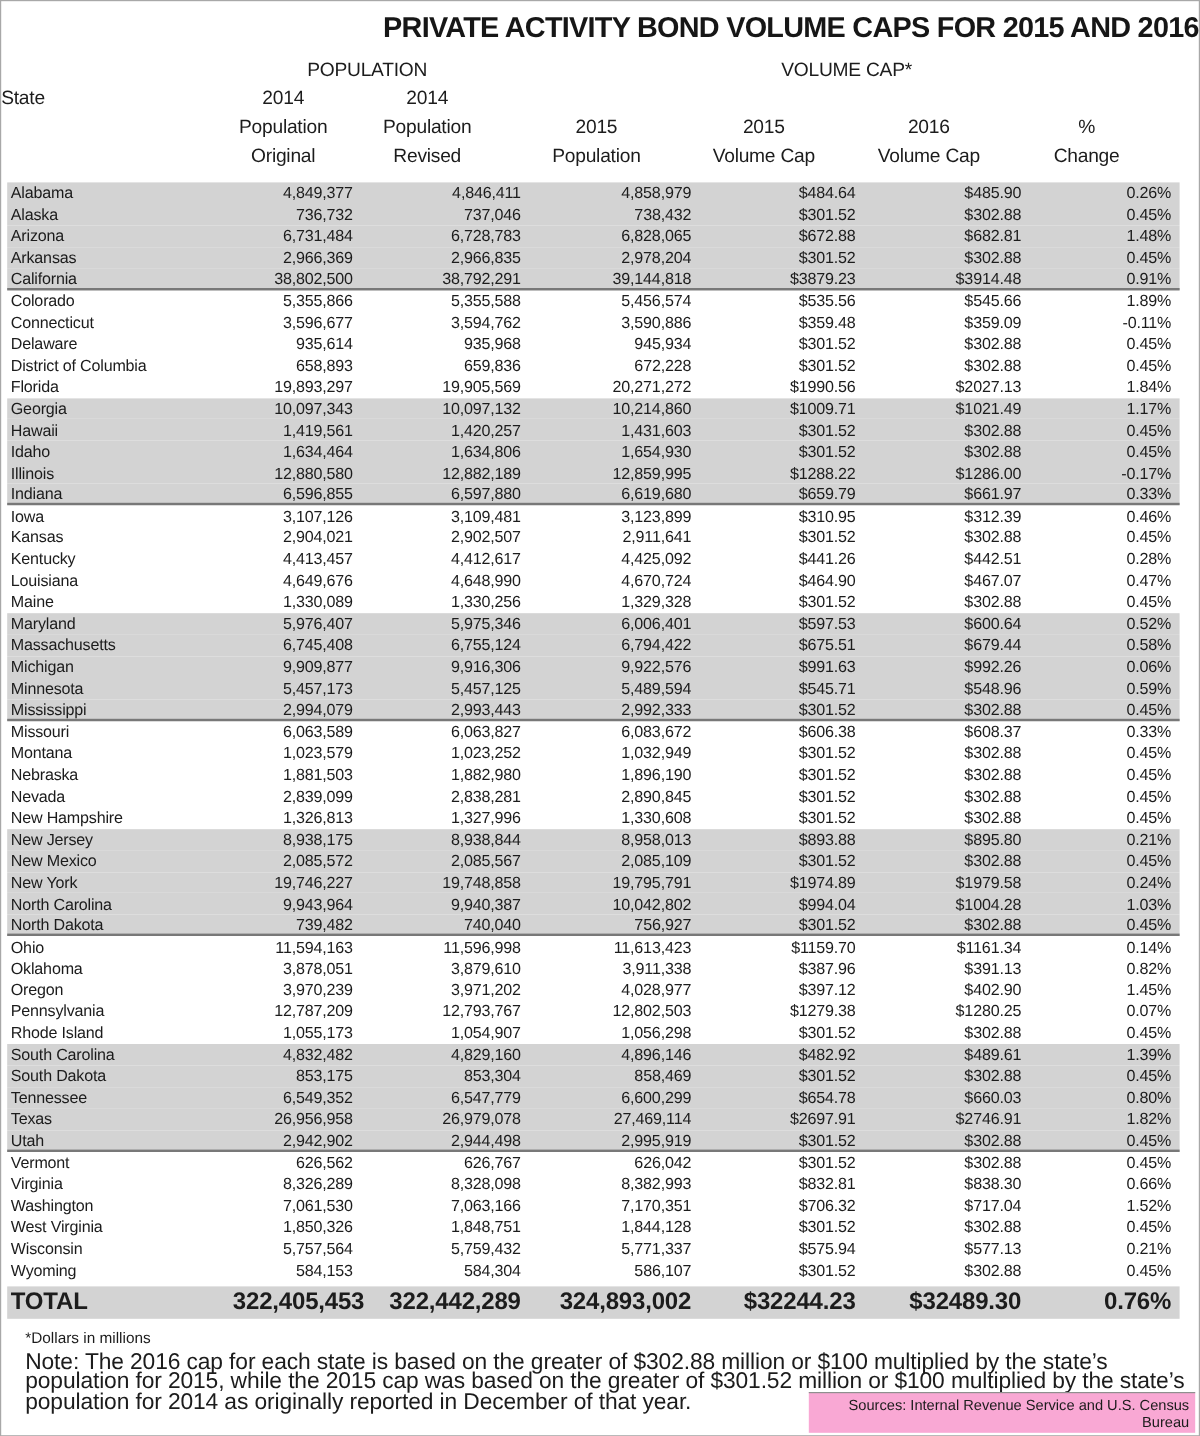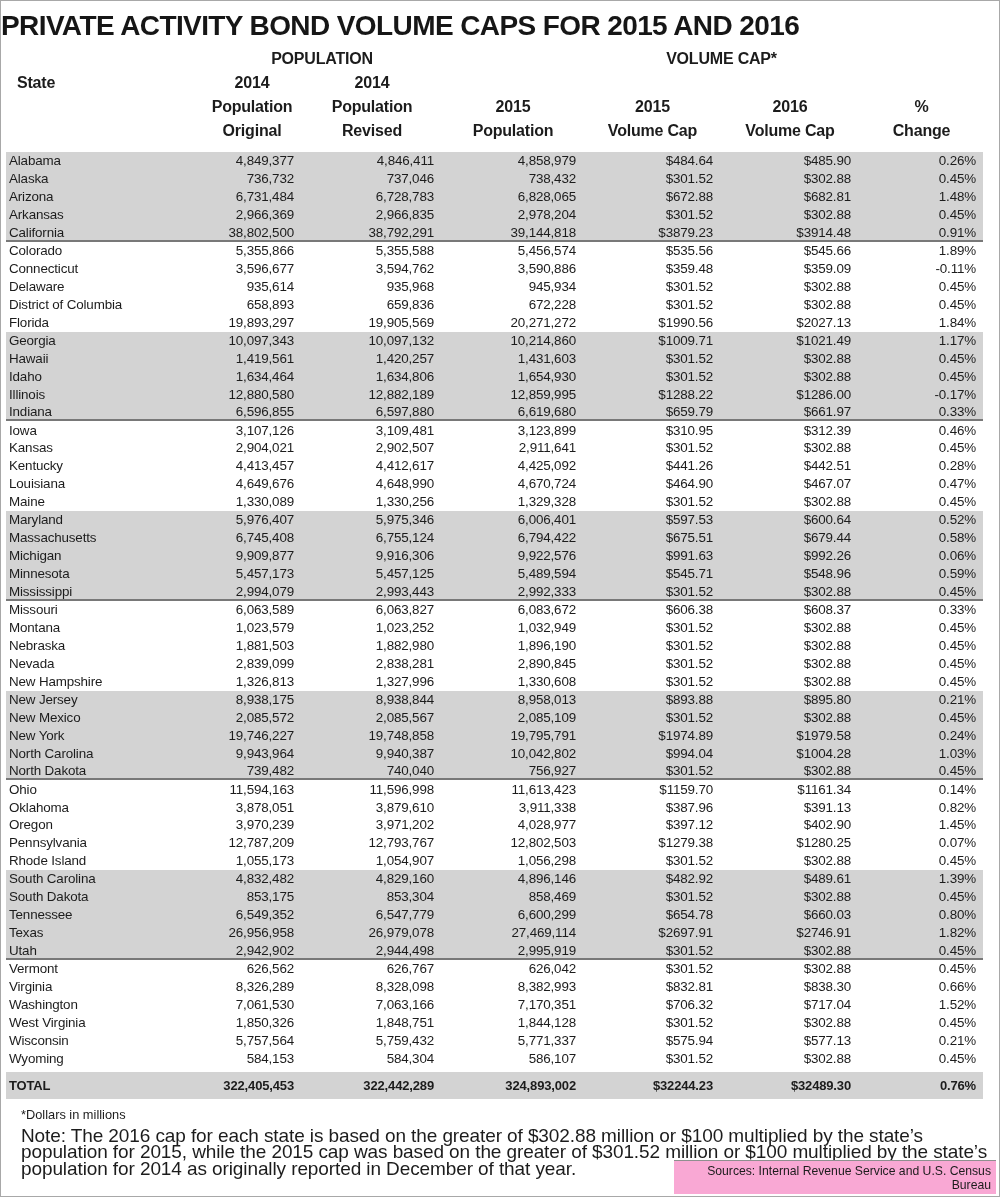--- a/index.html
+++ b/index.html
@@ -11,35 +11,35 @@
     width: 1000px;
     height: 1197px;
     background: #ffffff;
     border: 1px solid #a8a8a8;
     overflow: hidden;
   }
 
   .title {
     padding-top: 9px;
     height: 46px;
-    text-align: left;
-    font-size: 28px;
+    text-align: right;
+    font-size: 24px;
     font-weight: bold;
     letter-spacing: -0.6px;
     color: #161616;
   }
 
   
   .grid {
     display: grid;
     grid-template-columns: 185px 100px 140px 142px 137px 138px 125px;
     align-items: center;
   }
 
-  .thead { margin-left: 16px; width: 967px; font-weight: bold; }
+  .thead { margin-left: 0; width: 967px; font-weight: normal; }
   .thead .hrow { height: 24px; }
   .thead .hcell { font-size: 16px; text-align: center; letter-spacing: -0.2px; }
   .thead .hcell.left { text-align: left; }
   .pop-label   { grid-column: 2 / span 2; }
   .cap-label   { grid-column: 5 / span 2; }
 
   .tbody { margin-top: 9px; }
 
   .row {
     margin-left: 5px;
@@ -63,21 +63,21 @@
   .total {
     margin-top: 4px;
     margin-left: 5px;
     width: 977px;
     padding-left: 3px;
     padding-right: 7px;
     height: 27px;
     background: #d3d3d3;
     font-weight: bold;
   }
-  .total .cell { font-size: 13px; letter-spacing: -0.15px; }
+  .total .cell { font-size: 20px; letter-spacing: -0.15px; }
   .total .cell.state { text-align: left; }
   .total .cell.num { text-align: right; }
 
   .footnotes { margin-top: 8px; margin-left: 20px; width: 985px; }
   .fn-dollars { font-size: 12.8px; margin-bottom: 6px; }
   .fn-note { font-size: 19px; line-height: 16.5px; letter-spacing: -0.1px; }
 
   .sources {
     position: absolute;
     right: 3px;

